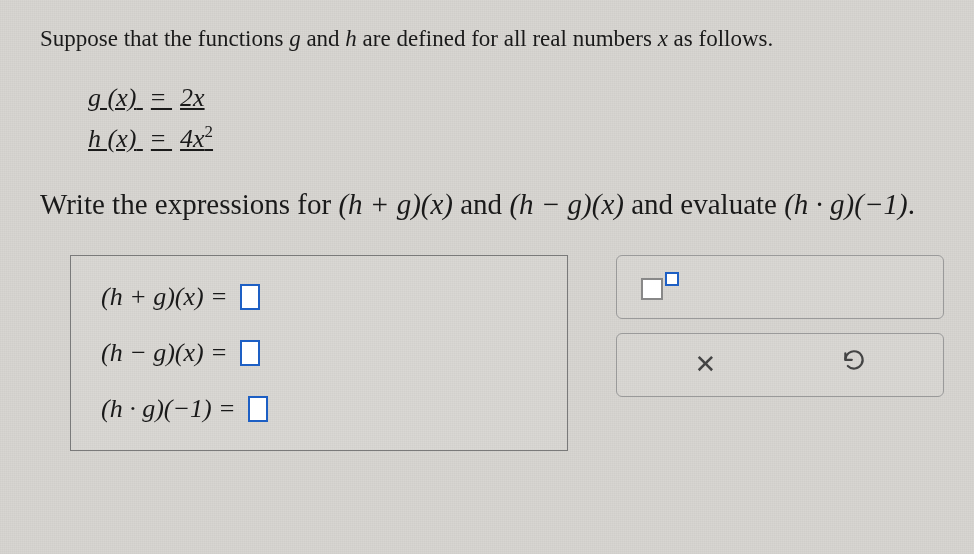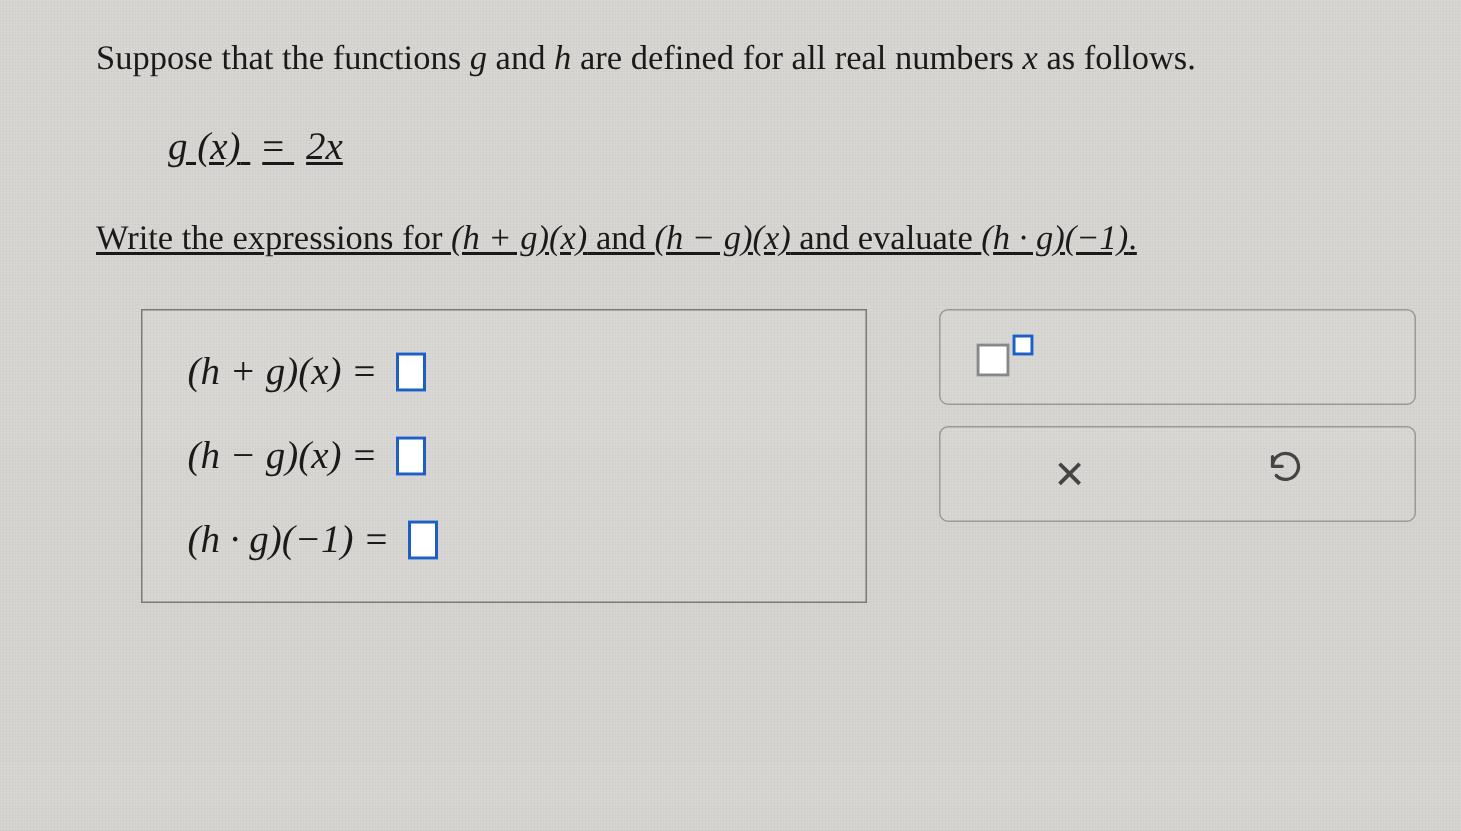--- a/index.html
+++ b/index.html
@@ -12,27 +12,27 @@
     overflow: hidden;
     font-size: 22px;
   }
   .noise {
     position: absolute; inset: 0;
     background:
       repeating-linear-gradient(0deg, rgba(0,0,0,0.02) 0 1px, transparent 1px 2px),
       repeating-linear-gradient(90deg, rgba(0,0,0,0.02) 0 1px, transparent 1px 2px);
     pointer-events: none;
   }
-  .content { position: relative; padding: 22px 30px 0 64px; }
+  .content { position: relative; padding: 22px 30px 0 40px; }
   .prompt-line { font-size: 23px; line-height: 1.5; margin-bottom: 20px; }
   .defs { margin-left: 48px; margin-bottom: 28px; }
   .def-row { font-size: 26px; font-style: italic; font-family: Georgia, serif; line-height: 1.6; text-decoration: underline; }
   .ital { font-style: italic; font-family: Georgia, serif; }
   .sup { font-size: 0.65em; vertical-align: super; font-style: normal; }
-  .instruct { font-size: 23px; margin-bottom: 34px; text-decoration: underline; }
+  .instruct { font-size: 29px; margin-bottom: 34px; }
   .work-area { display: flex; gap: 48px; align-items: flex-start; padding-left: 30px; }
   .answer-box {
     border: 1px solid #7a7a7a;
     background: rgba(255,255,255,0.05);
     padding: 26px 30px 26px 30px;
     width: 500px;
   }
   .ans-row { display: flex; align-items: center; font-size: 26px; font-style: italic; margin-bottom: 26px; }
   .ans-row:last-child { margin-bottom: 0; }
   .eq { font-style: normal; margin: 0 8px; }
@@ -88,20 +88,25 @@
   <p class="prompt-line">
     Suppose that the functions <span class="ital">g</span> and <span class="ital">h</span> are defined for all real numbers <span class="ital">x</span> as follows.
   </p>
 
   <div class="defs">
     <div class="def-row">
       <span>g (x)</span>
       <span class="eq" style="font-style:normal;"> = </span>
       <span>2x</span>
     </div>
+    <div class="def-row">
+      <span>h (x)</span>
+      <span class="eq" style="font-style:normal;"> = </span>
+      <span>4x</span><span class="sup">2</span>
+    </div>
   </div>
 
   <p class="instruct">
     <span>Write the expressions for </span><span class="ital">(h + g)(x)</span><span> and </span><span class="ital">(h − g)(x)</span><span> and evaluate </span><span class="ital">(h · g)(−1)</span><span>.</span>
   </p>
 
   <div class="work-area">
 
     <div class="answer-box">
       <div class="ans-row">

